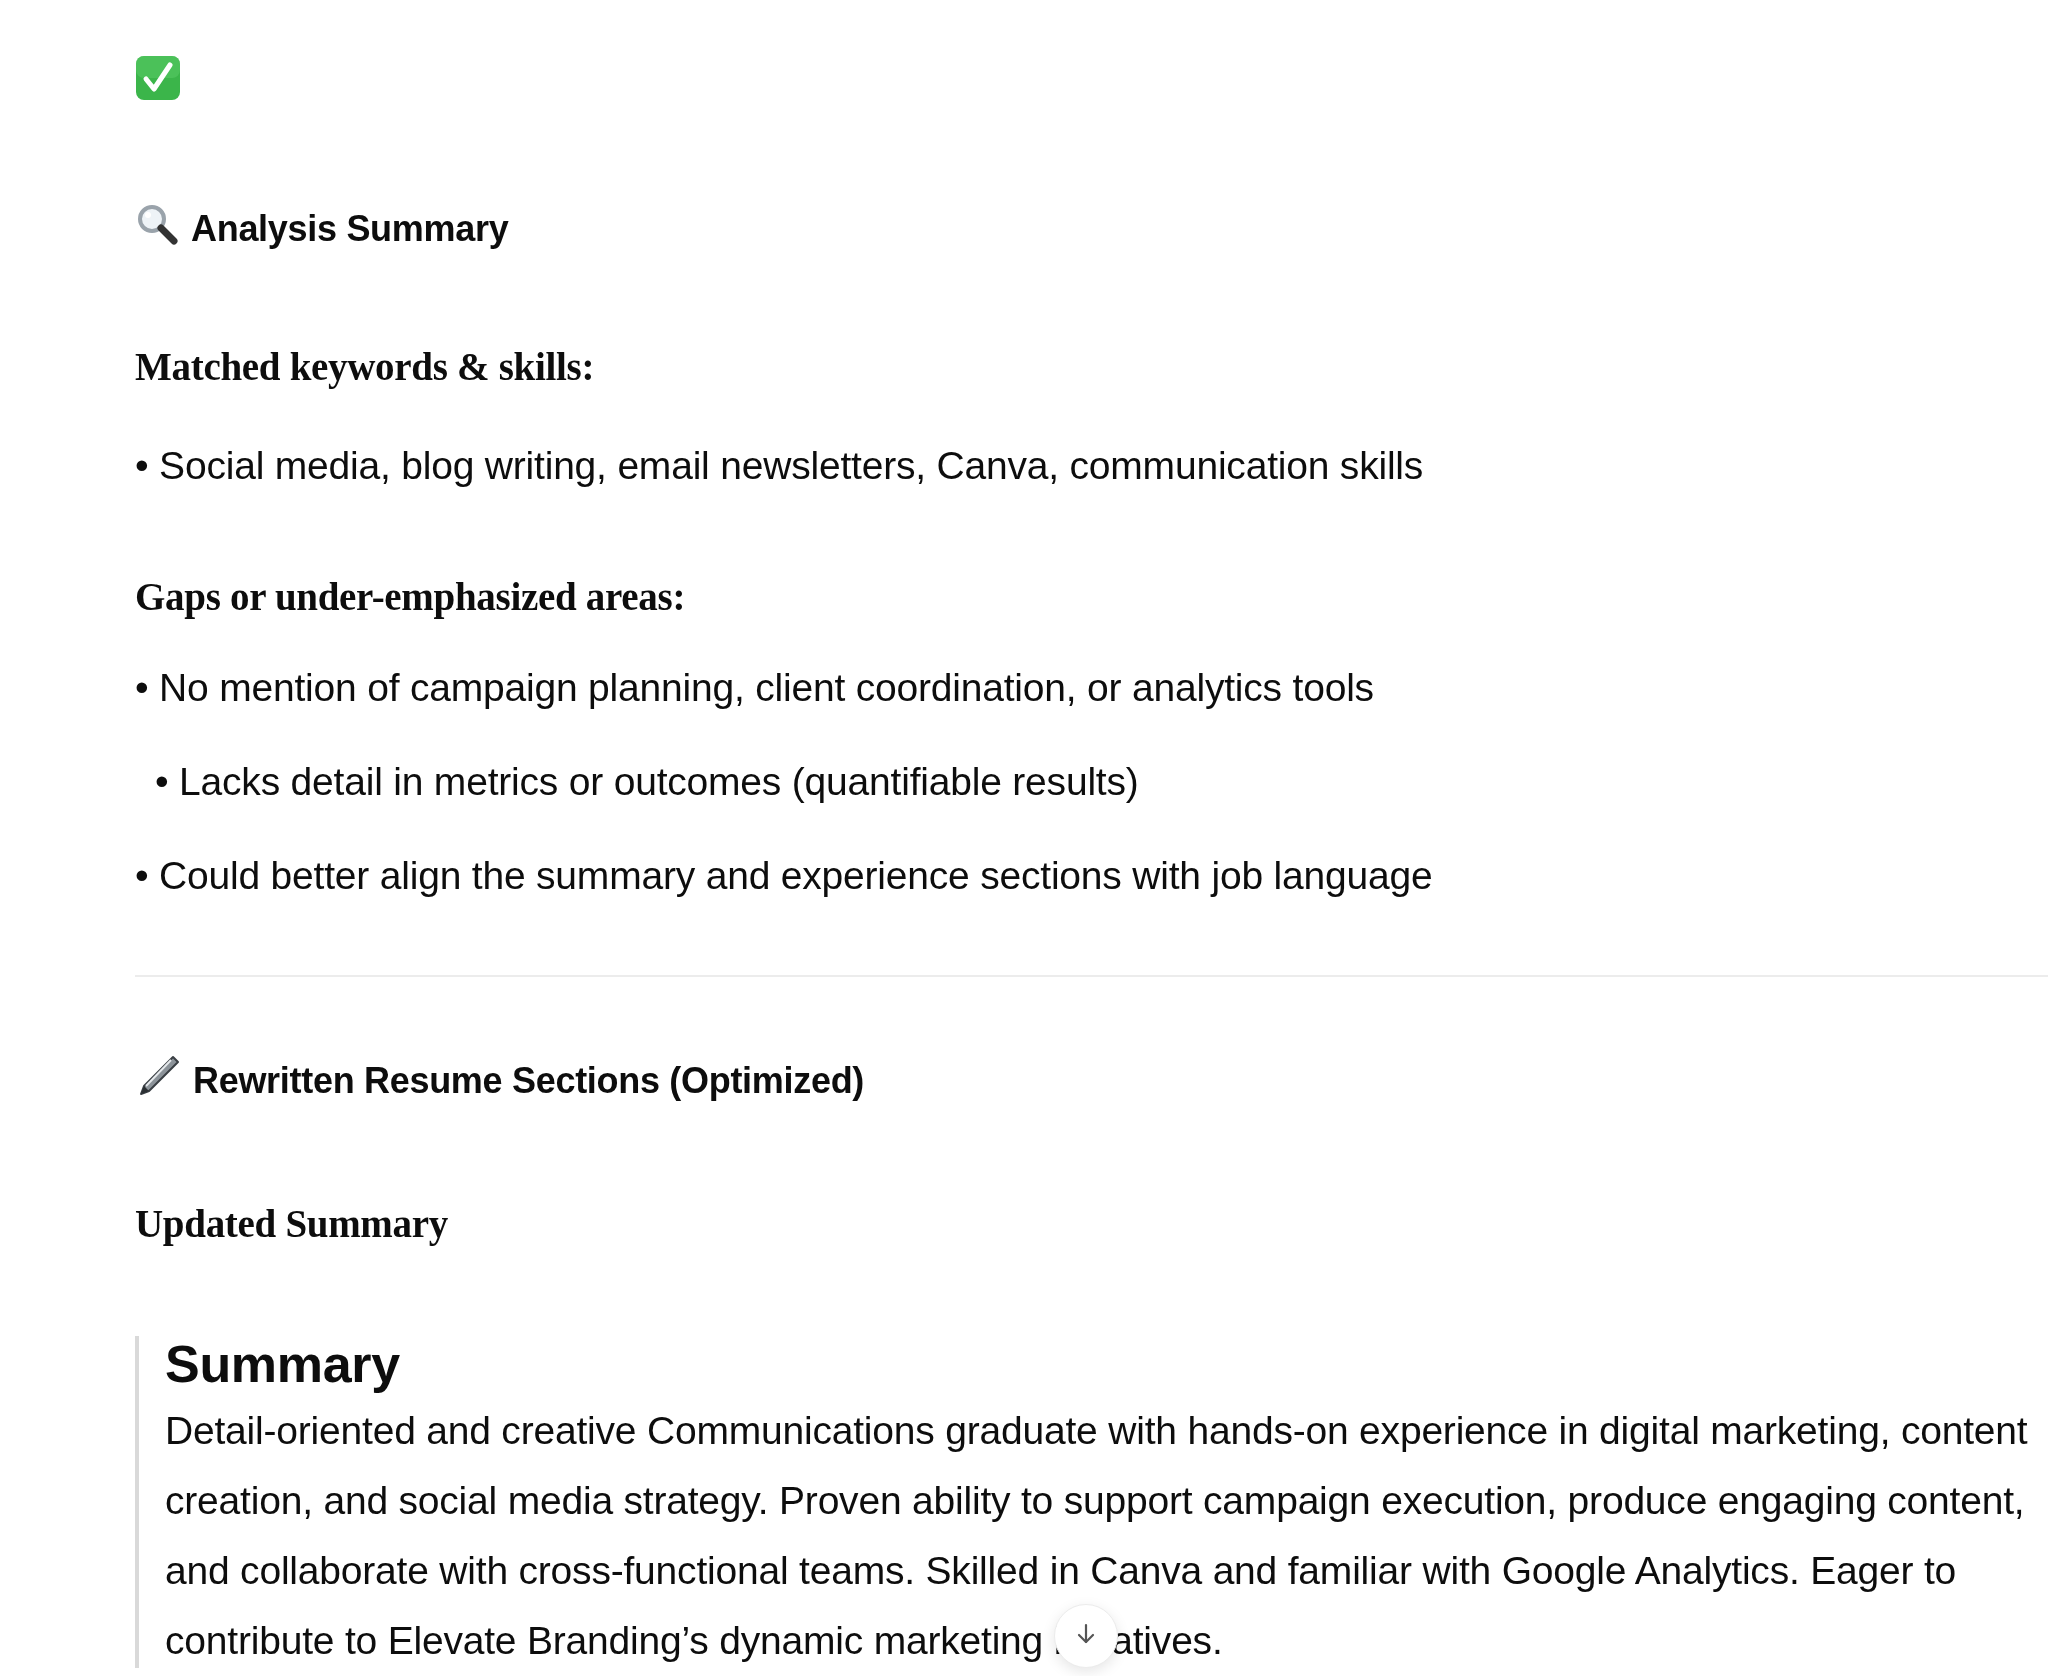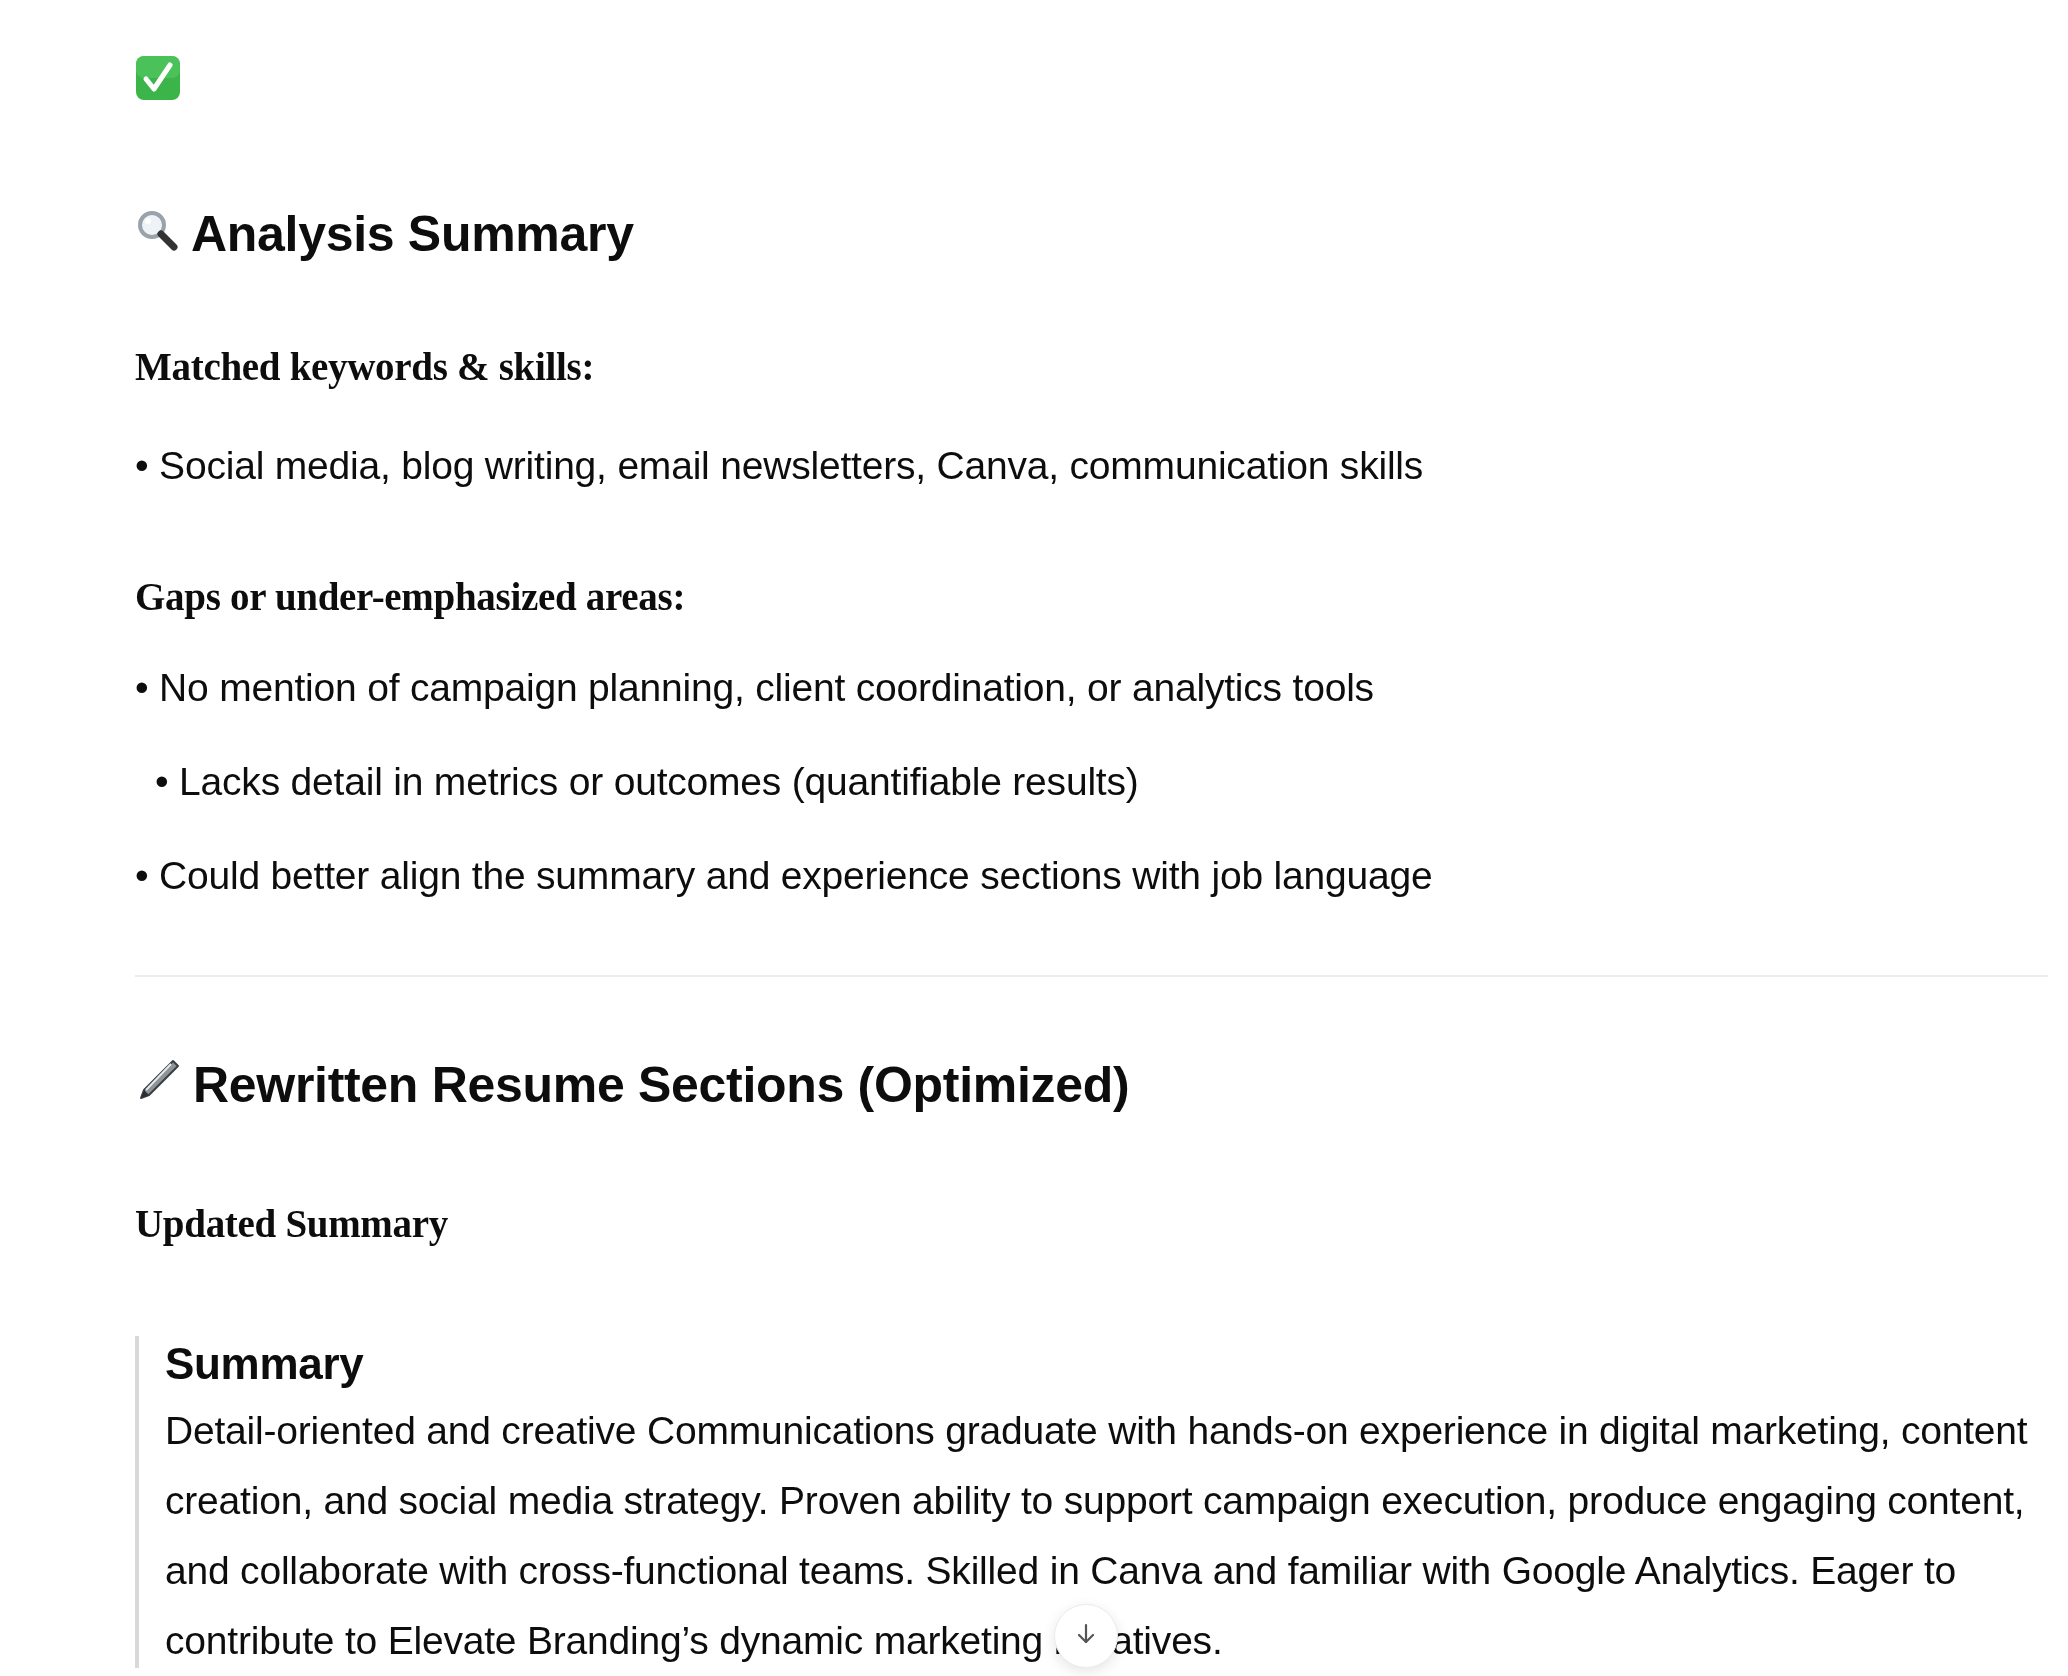--- a/index.html
+++ b/index.html
@@ -4,30 +4,30 @@
 <style>
   html, body { margin: 0; padding: 0; background: #ffffff; }
   body {
     width: 2068px; height: 1676px; overflow: hidden; position: relative;
     font-family: "Liberation Sans", "DejaVu Sans", sans-serif;
     color: #0d0d0d;
   }
   .content { position: absolute; left: 135px; top: 0; right: 0; }
   .abs { position: absolute; left: 0; white-space: nowrap; }
   .h2 { font-size: 44px; font-weight: 700; letter-spacing: -0.4px; }
-  .h3 { font-size: 50px; font-weight: 700; letter-spacing: -0.3px; }
+  .h3 { font-size: 36px; font-weight: 700; letter-spacing: -0.3px; }
   .h4 { font-size: 39px; font-weight: 700; letter-spacing: -0.3px; font-family: Liberation Serif, serif; }
   .body-text { font-size: 39px; font-weight: 400; letter-spacing: -0.2px; }
   .emoji { display: inline-block; vertical-align: middle; margin-right: 12px; position: relative; top: -3px; }
   .divider { position: absolute; left: 0; right: 20px; height: 2px; background: #ececec; }
   .quote {
     position: absolute; left: 0; top: 1336px; width: 1930px; height: 332px;
     border-left: 4px solid #d9d9d9; padding-left: 26px; box-sizing: border-box;
   }
-  .quote-title { font-size: 44px; font-weight: 700; letter-spacing: -0.3px; line-height: 56px; margin-top: 0; }
+  .quote-title { font-size: 52px; font-weight: 700; letter-spacing: -0.3px; line-height: 56px; margin-top: 0; }
   .quote-body { font-size: 39px; line-height: 70px; letter-spacing: -0.2px; white-space: normal; width: 1920px; margin-top: 4px; }
   .scroll-btn {
     position: absolute; left: 1054px; top: 1604px; width: 62px; height: 62px; border-radius: 50%;
     background: #ffffff; border: 1px solid #ececec; box-shadow: 0 4px 14px rgba(0,0,0,0.10);
     display: flex; align-items: center; justify-content: center; cursor: pointer;
   }
 </style>
 </head>
 <body>
 

